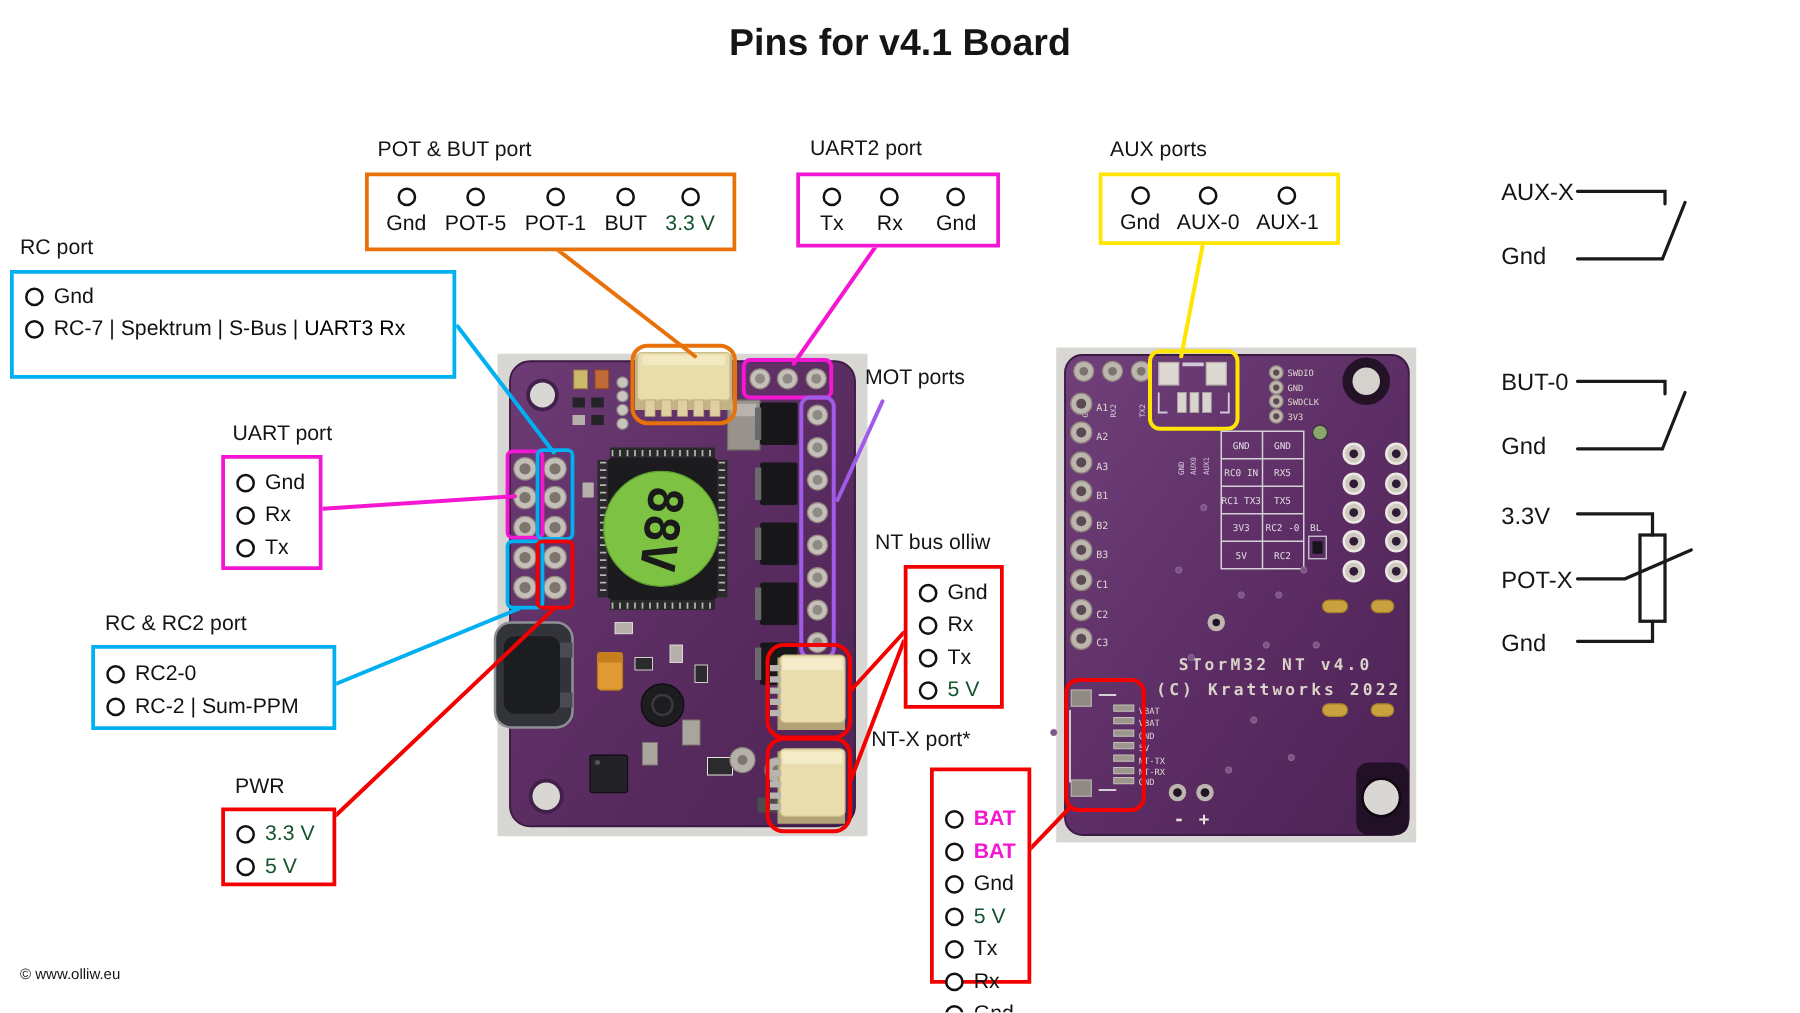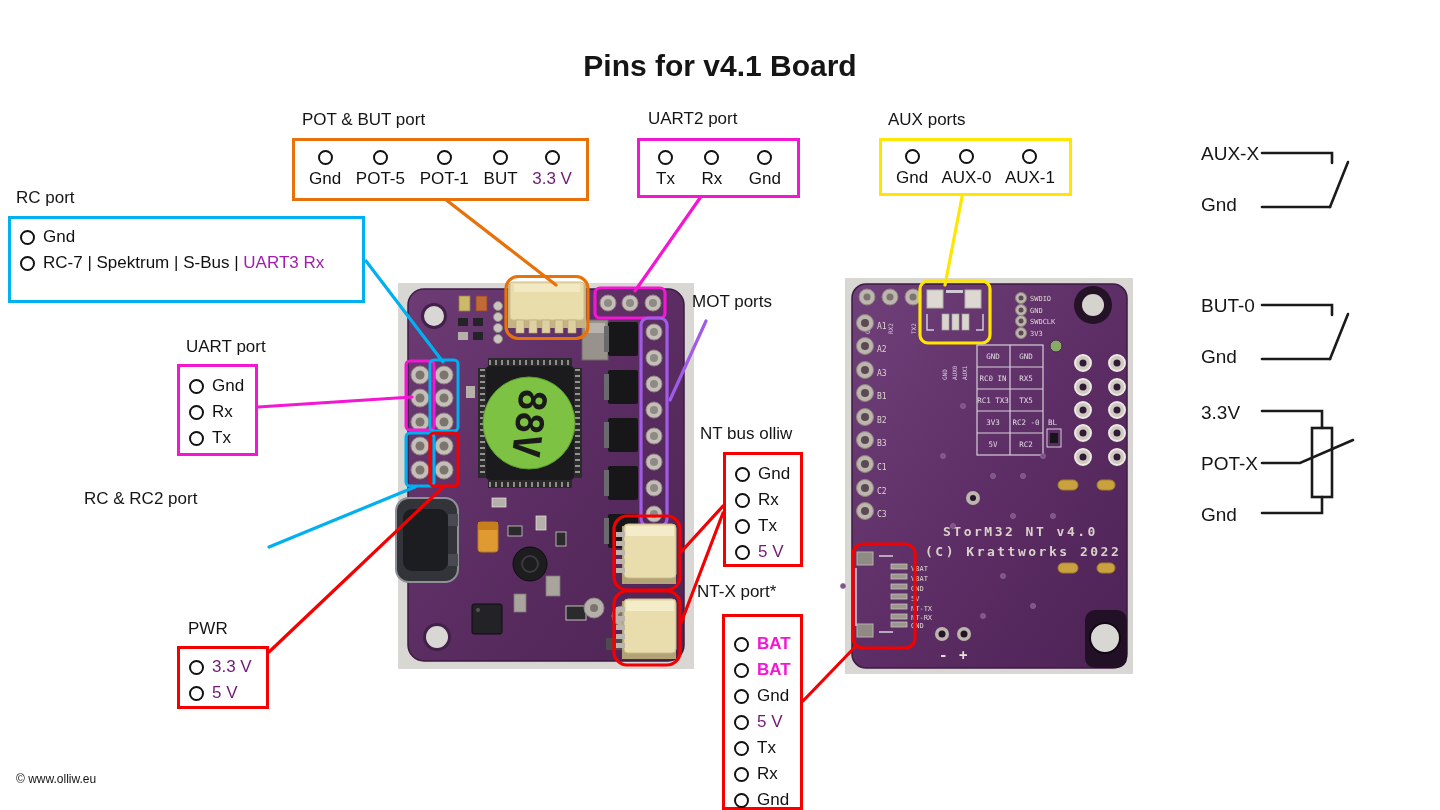--- a/index.html
+++ b/index.html
@@ -8,22 +8,22 @@
   .abs{position:absolute;}
   .title{width:100%;text-align:center;top:18px;font-size:30px;font-weight:800;color:#151515;}
   .portlabel{font-size:17px;color:#151515;white-space:nowrap;}
   .pbox{position:absolute;background:#fff;border:3px solid #000;box-sizing:border-box;}
   .vpins{display:flex;justify-content:space-between;height:100%;box-sizing:border-box;padding:9px 14px 4px 14px;}
   .vpin{display:flex;flex-direction:column;align-items:center;}
   .vpin .lbl{font-size:17px;margin-top:4px;white-space:nowrap;}
   .ring{width:11px;height:11px;border:2.5px solid #111;border-radius:50%;background:#fff;flex:none;}
   .rows{padding:5px 9px;box-sizing:border-box;}
   .pinrow{display:flex;align-items:center;gap:8px;font-size:17px;line-height:26px;white-space:nowrap;}
-  .red{color:#701a75;text-align:center;}
-  .green{color:#a21caf;}
+  .red{color:#14532d;text-align:center;}
+  .green{color:#000000;}
   .mag{color:#F316D3;font-weight:bold;}
   .copyright{font-size:12px;color:#151515;}
   svg text{font-family:"DejaVu Sans Mono",monospace;}
   .schemtext{font-family:"Liberation Sans",sans-serif;font-size:19px;fill:#151515;}
 </style>
 </head>
 <body>
 
 <div id="canvas">
 
@@ -427,21 +427,21 @@
       <path d="M258,407 L412,397" stroke="#F316D3"></path>
       <path d="M269,547 L415,487" stroke="#00B0F0"></path>
       <path d="M269,652 L443,487" stroke="#F40000"></path>
       <path d="M706,321 L670,400" stroke="#A05CE8"></path>
       <path d="M723,506 L681,552" stroke="#F40000"></path>
       <path d="M723,513 L681,623" stroke="#F40000"></path>
       <path d="M803,701 L856,646" stroke="#F40000"></path>
     </g>
   </svg>
 
-  <div class="abs title" style="z-index:3;margin-top:31px;">Pins for v4.1 Board</div>
+  <div class="abs title" style="z-index:3;">Pins for v4.1 Board</div>
 
   <div class="abs portlabel" style="left:302px;top:110px;z-index:3">POT &amp; BUT port</div>
   <div class="pbox" style="left:292px;top:138px;width:297px;height:63px;border-color:#E8710A;z-index:3">
     <div class="vpins">
       <div class="vpin">
           <span class="ring"></span>
           <span class="lbl">Gnd</span>
         </div>
       <div class="vpin">
           <span class="ring"></span>
@@ -520,20 +520,30 @@
         <span class="ring"></span>
         <span>Rx</span>
       </div>
     <div class="pinrow">
         <span class="ring"></span>
         <span>Tx</span>
       </div>
   </div>
 
   <div class="abs portlabel" style="left:84px;top:489px;z-index:3">RC &amp; RC2 port</div>
+  <div class="pbox rows" style="left:73px;top:516px;width:196px;height:68px;border-color:#00B0F0;z-index:3;padding-top:7px">
+    <div class="pinrow">
+        <span class="ring"></span>
+        <span>RC2-0</span>
+      </div>
+    <div class="pinrow">
+        <span class="ring"></span>
+        <span>RC-2 | Sum-PPM</span>
+      </div>
+  </div>
 
   <div class="abs portlabel" style="left:188px;top:619px;z-index:3">PWR</div>
   <div class="pbox rows" style="left:177px;top:646px;width:92px;height:63px;border-color:#F40000;z-index:3">
     <div class="pinrow">
         <span class="ring"></span>
         <span class="red">3.3 V</span>
       </div>
     <div class="pinrow">
         <span class="ring"></span>
         <span class="red">5 V</span>
@@ -556,21 +566,21 @@
         <span class="ring"></span>
         <span>Tx</span>
       </div>
     <div class="pinrow">
         <span class="ring"></span>
         <span class="red">5 V</span>
       </div>
   </div>
 
   <div class="abs portlabel" style="left:697px;top:582px;z-index:3">NT-X port*</div>
-  <div class="pbox rows" style="left:722px;top:614px;width:81px;height:196px;border-color:#F40000;z-index:3;padding-top:14px">
+  <div class="pbox rows" style="left:744px;top:614px;width:81px;height:173px;border-color:#F40000;z-index:3;padding-top:25px">
     <div class="pinrow">
         <span class="ring"></span>
         <span class="mag">BAT</span>
       </div>
     <div class="pinrow">
         <span class="ring"></span>
         <span class="mag">BAT</span>
       </div>
     <div class="pinrow">
         <span class="ring"></span>

